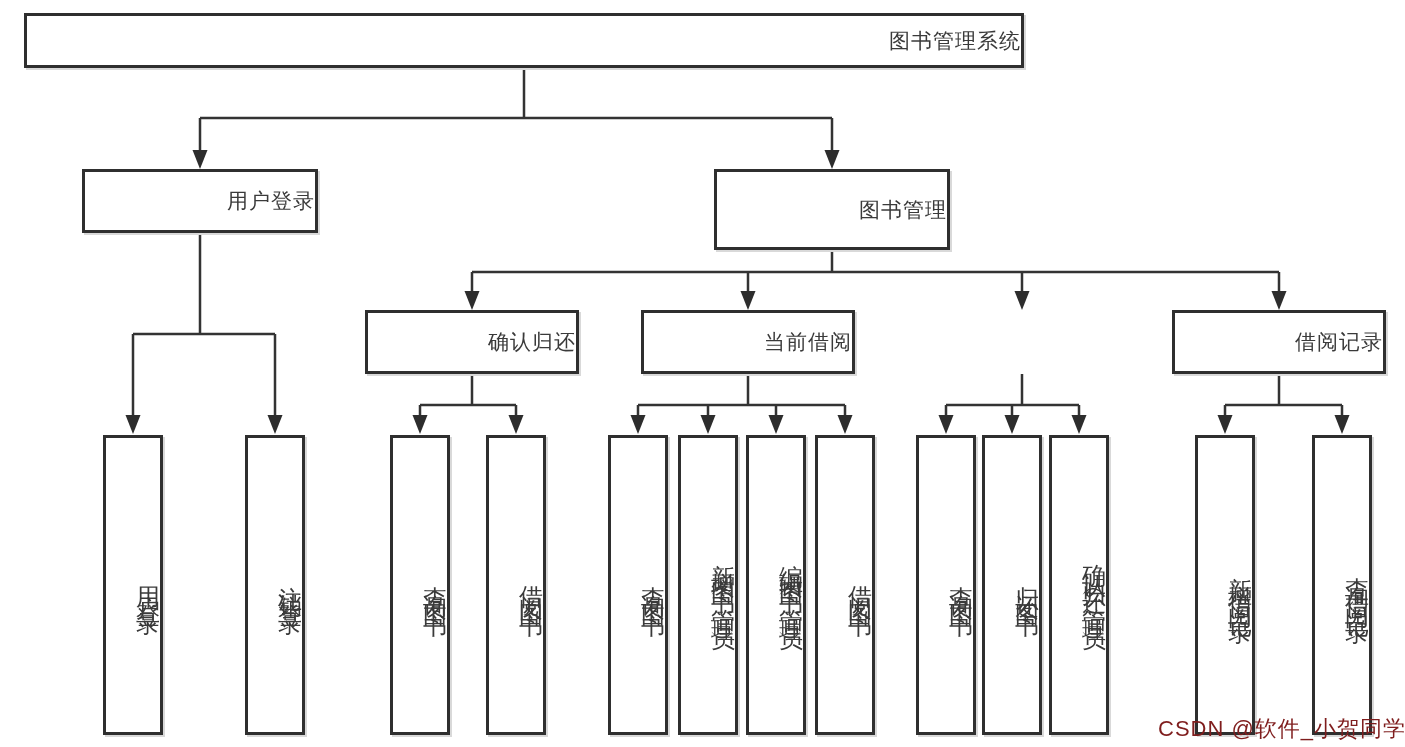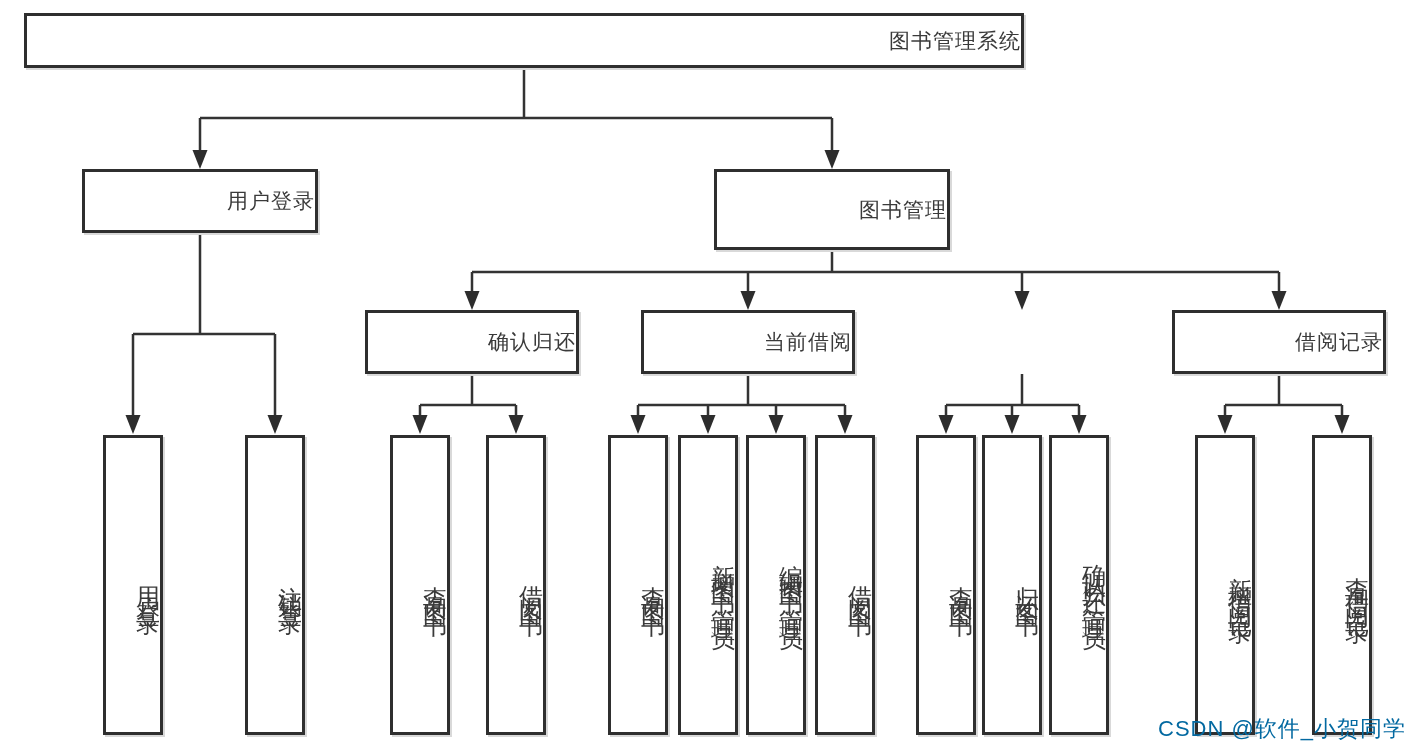--- a/index.html
+++ b/index.html
@@ -34,21 +34,21 @@
     text-orientation:mixed;
     font-size:24px;
     letter-spacing:9px;
     line-height:1;
     color:#3a3a3a;
   }
   .watermark{
     position:absolute;
     left:1158px;top:714px;
     font-size:22px;
-    color:#0369a1;
+    color:#7f1d1d;
     letter-spacing:1px;
     z-index:5;
     white-space:nowrap;
   }
 </style>
 </head>
 <body>
 
 <div class="stage">
 

